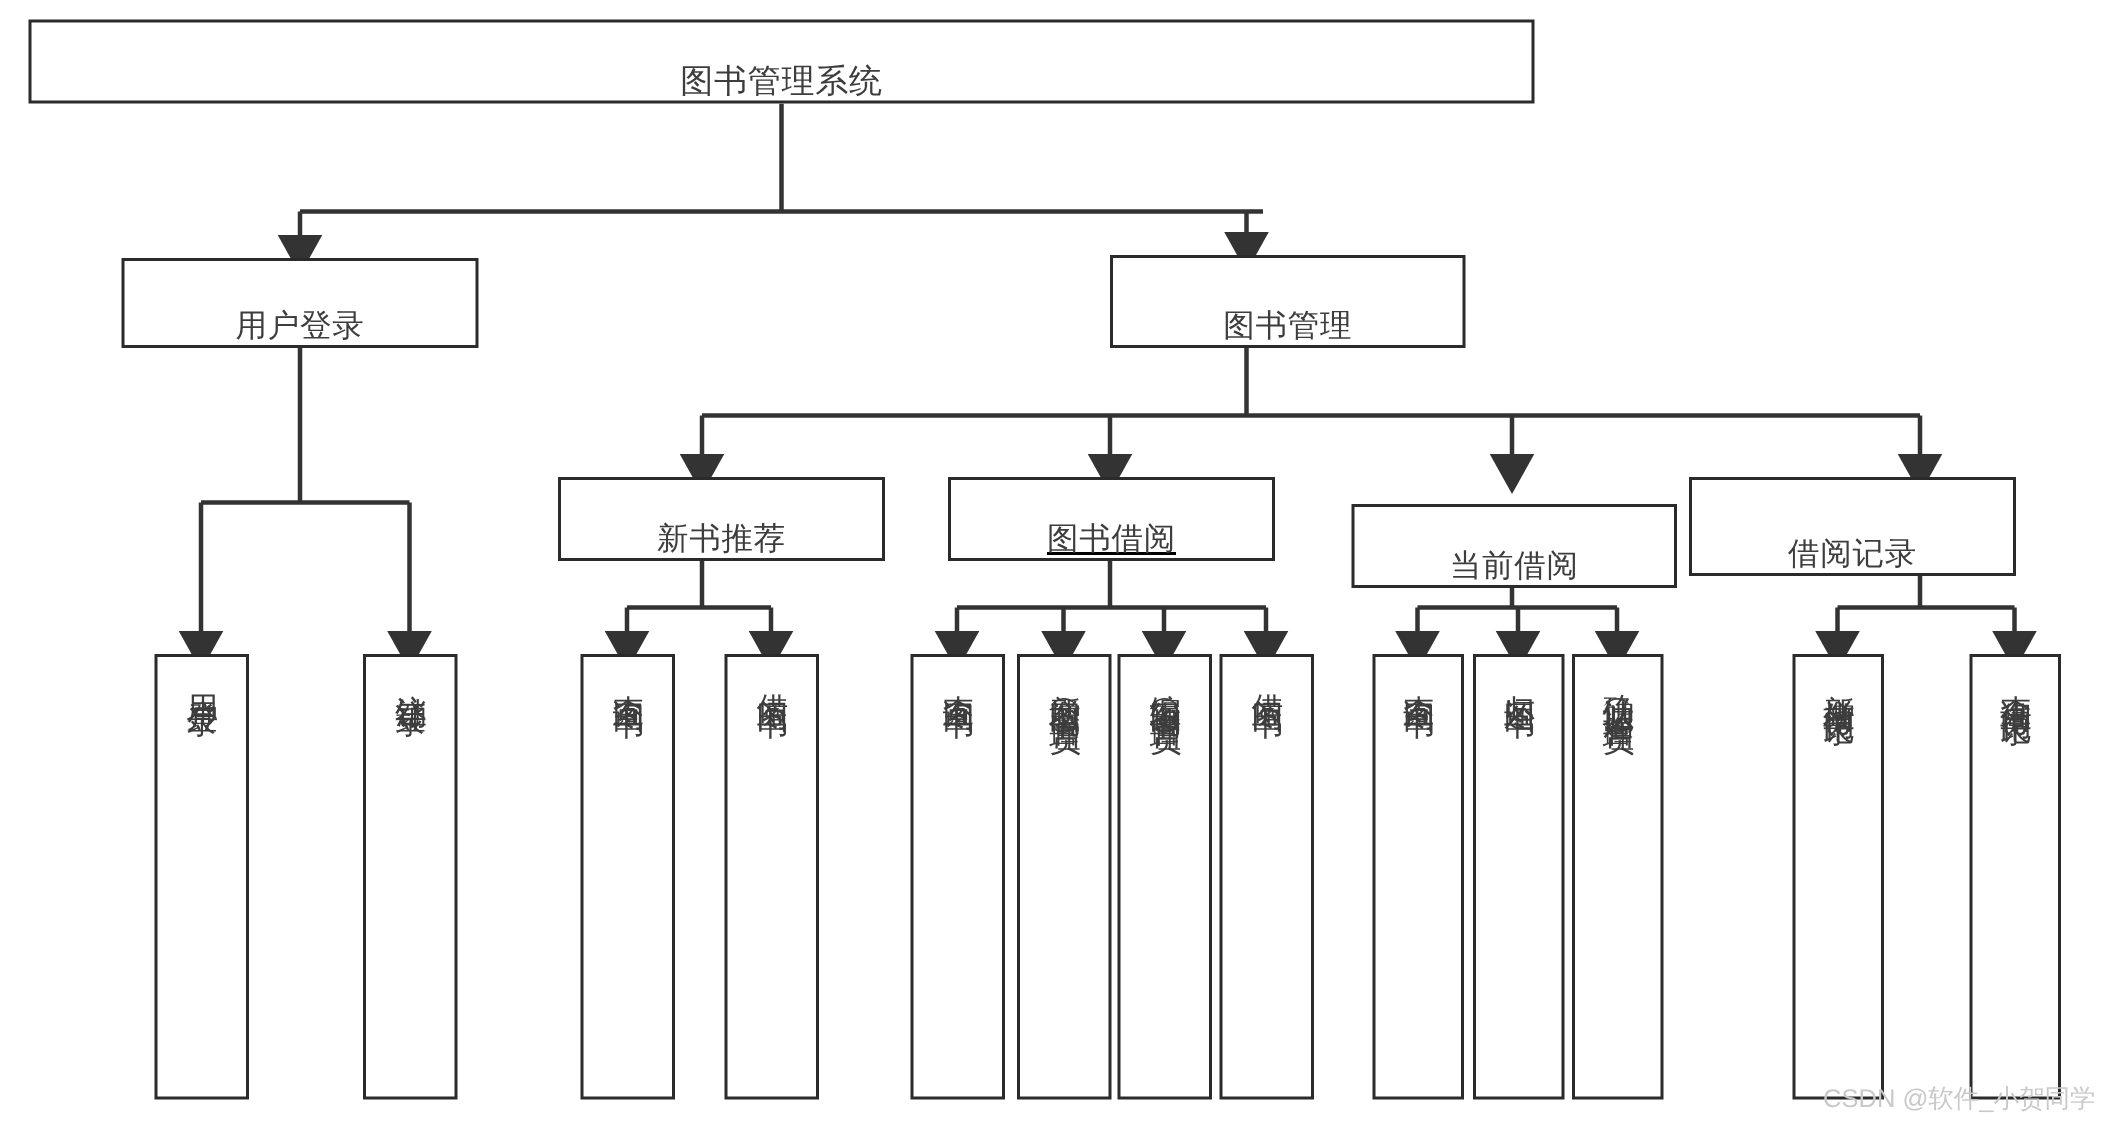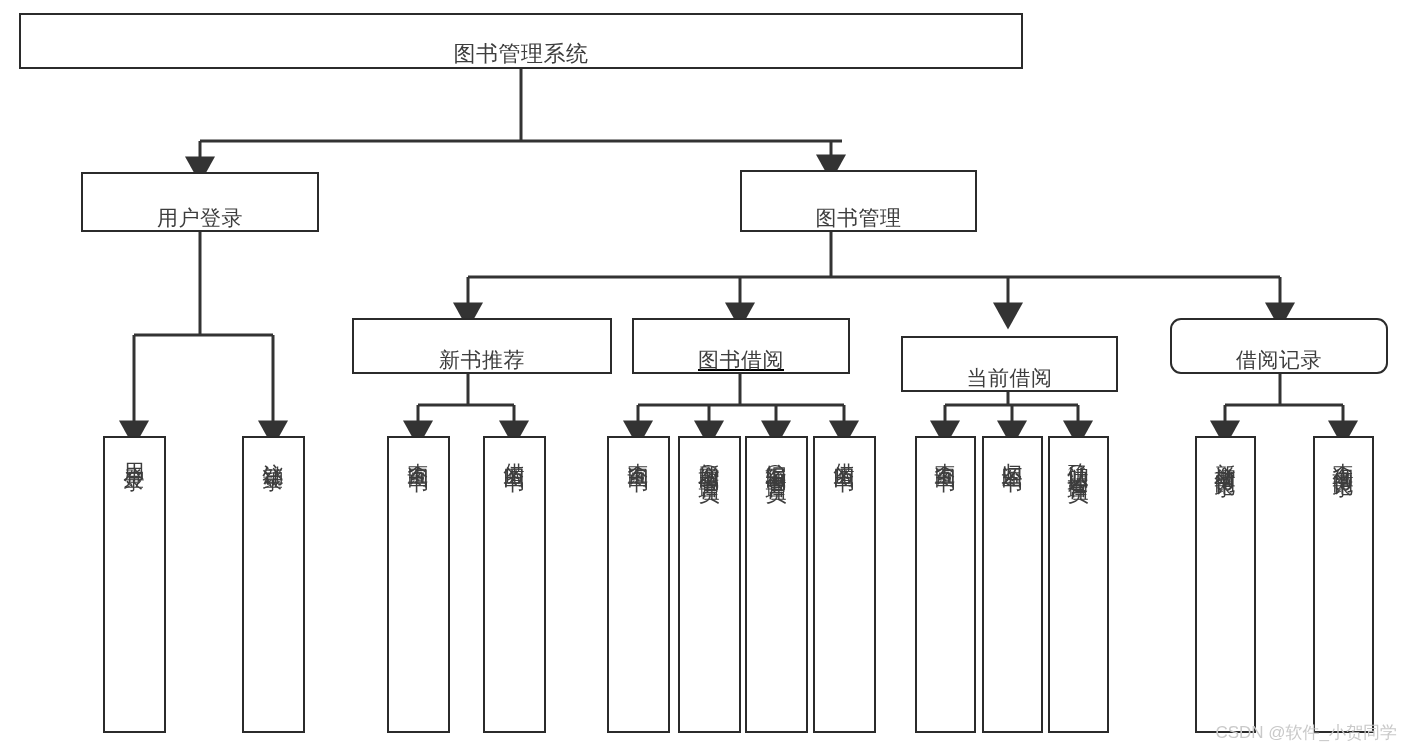--- a/index.html
+++ b/index.html
@@ -126,30 +126,30 @@
     <span class="node-label">图书管理系统</span>
   </div>
 
   <div class="node-box node-l2" style="left:81px; top:172px; width:238px; height:60px;">
     <span class="node-label">用户登录</span>
   </div>
   <div class="node-box node-l2" style="left:712px; top:170px; width:237px; height:62px;margin-left:28px;">
     <span class="node-label">图书管理</span>
   </div>
 
-  <div class="node-box node-l3" style="left:352px; top:318px; width:260px; height:56px;">
+  <div class="node-box node-l3" style="left:372px; top:318px; width:218px; height:56px;">
     <span class="node-label">新书推荐</span>
   </div>
   <div class="node-box node-l3" style="left:632px; top:318px; width:218px; height:56px;text-decoration:underline;">
     <span class="node-label">图书借阅</span>
   </div>
   <div class="node-box node-l3" style="left:901px; top:336px; width:217px; height:56px;">
     <span class="node-label">当前借阅</span>
   </div>
-  <div class="node-box node-l3" style="left:1170px; top:318px; width:218px; height:56px;border-radius:11px;">
+  <div class="node-box node-l3" style="left:1126px; top:318px; width:218px; height:66px;">
     <span class="node-label">借阅记录</span>
   </div>
 
   <div class="node-box node-leaf" style="left:103px; top:436px; width:63px; height:297px;">
     <span class="node-label">用户登录</span>
   </div>
   <div class="node-box node-leaf" style="left:242px; top:436px; width:63px; height:297px;">
     <span class="node-label">注销登录</span>
   </div>
   <div class="node-box node-leaf" style="left:387px; top:436px; width:63px; height:297px;">

